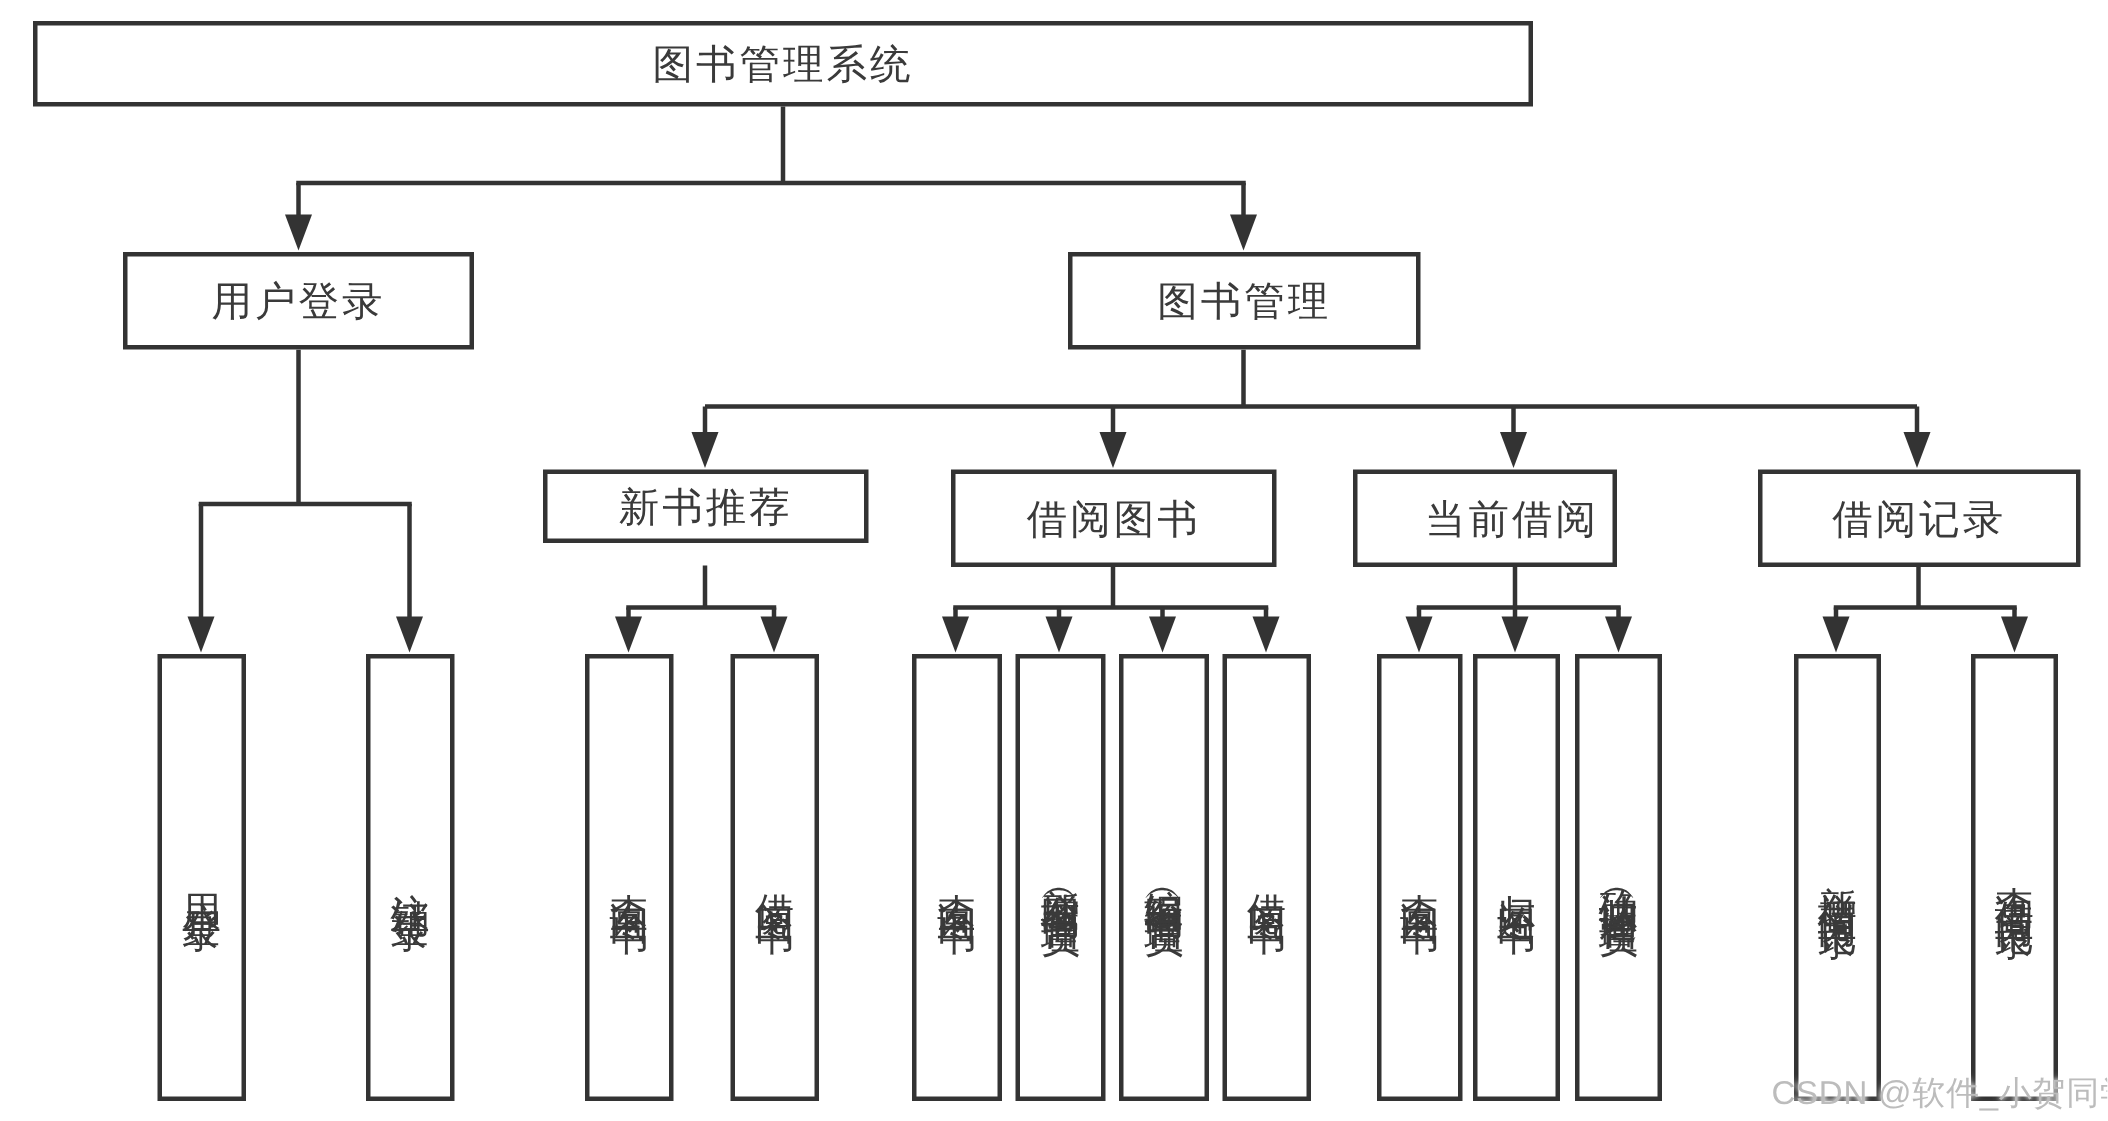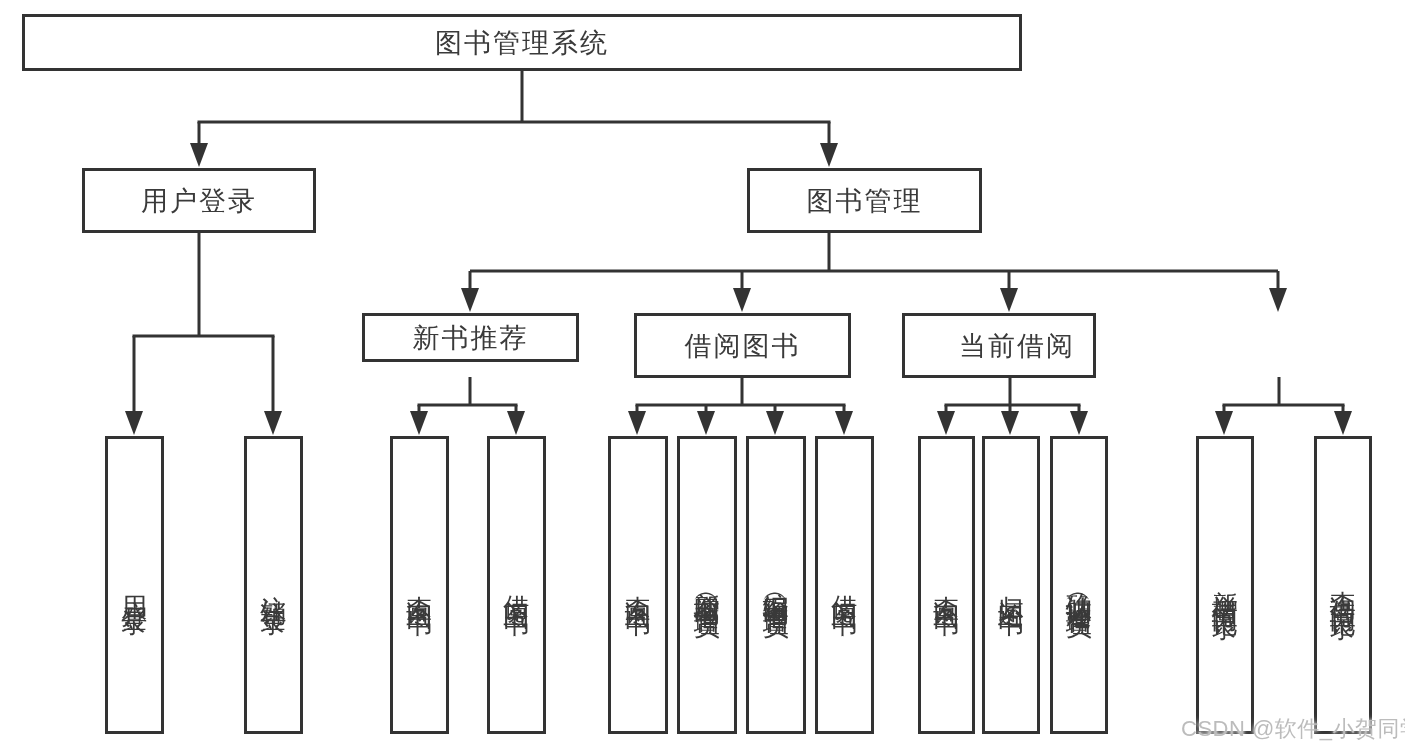--- a/index.html
+++ b/index.html
@@ -119,32 +119,35 @@
       </g>
   </svg>
 
   <div class="node hbox" style="left:22px; top:14px; width:1000px; height:57px;">
     <span>图书管理系统</span>
   </div>
 
   <div class="node hbox" style="left:82px; top:168px; width:234px; height:65px;">
     <span>用户登录</span>
   </div>
-  <div class="node hbox" style="left:712px; top:168px; width:235px; height:65px;margin-left:35px;">
+  <div class="node hbox" style="left:712px; top:168px; width:235px; height:65px;">
     <span>图书管理</span>
   </div>
 
   <div class="node hbox" style="left:362px; top:313px; width:217px; height:49px;">
     <span>新书推荐</span>
   </div>
   <div class="node hbox" style="left:634px; top:313px; width:217px; height:65px;">
     <span>借阅图书</span>
   </div>
-  <div class="node hbox" style="left:902px; top:313px; width:194px; height:65px;padding-left:36px;">
+  <div class="node hbox" style="left:902px; top:313px; width:176px; height:65px;padding-left:36px;">
     <span>当前借阅</span>
+  </div>
+  <div class="node hbox" style="left:1172px; top:313px; width:215px; height:65px;">
+    <span>借阅记录</span>
   </div>
 
   <div class="node vbox" style="left:105px; top:436px; width:59px; height:298px;">
     <span class="vtext">用户登录</span>
   </div>
   <div class="node vbox" style="left:244px; top:436px; width:59px; height:298px;">
     <span class="vtext">注销登录</span>
   </div>
 
   <div class="node vbox" style="left:390px; top:436px; width:59px; height:298px;">

